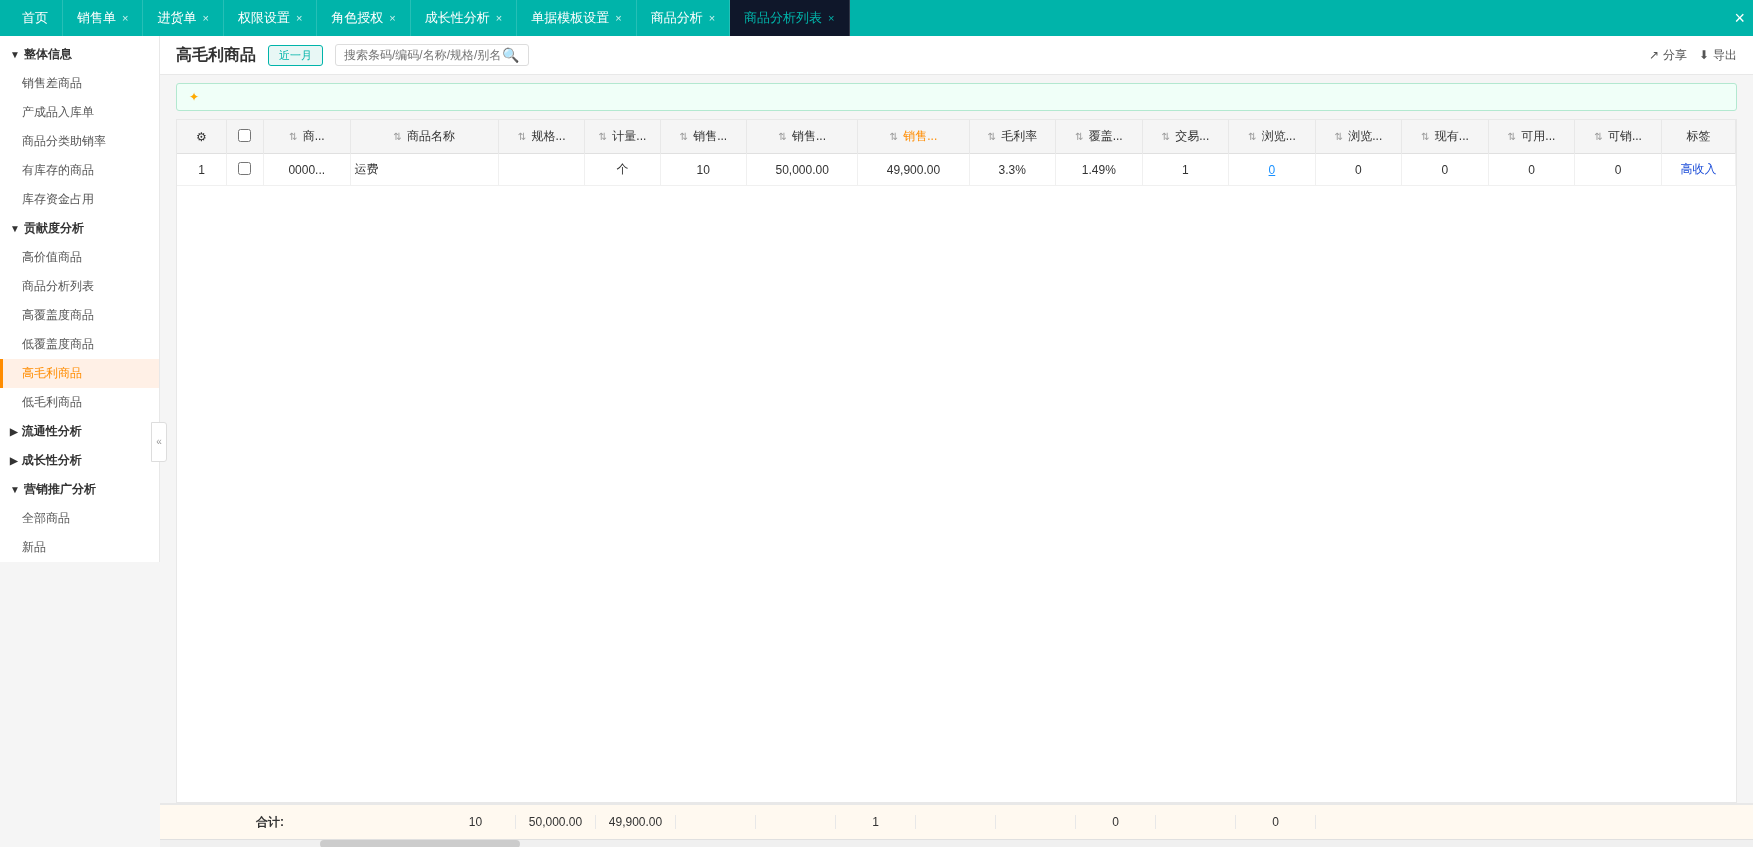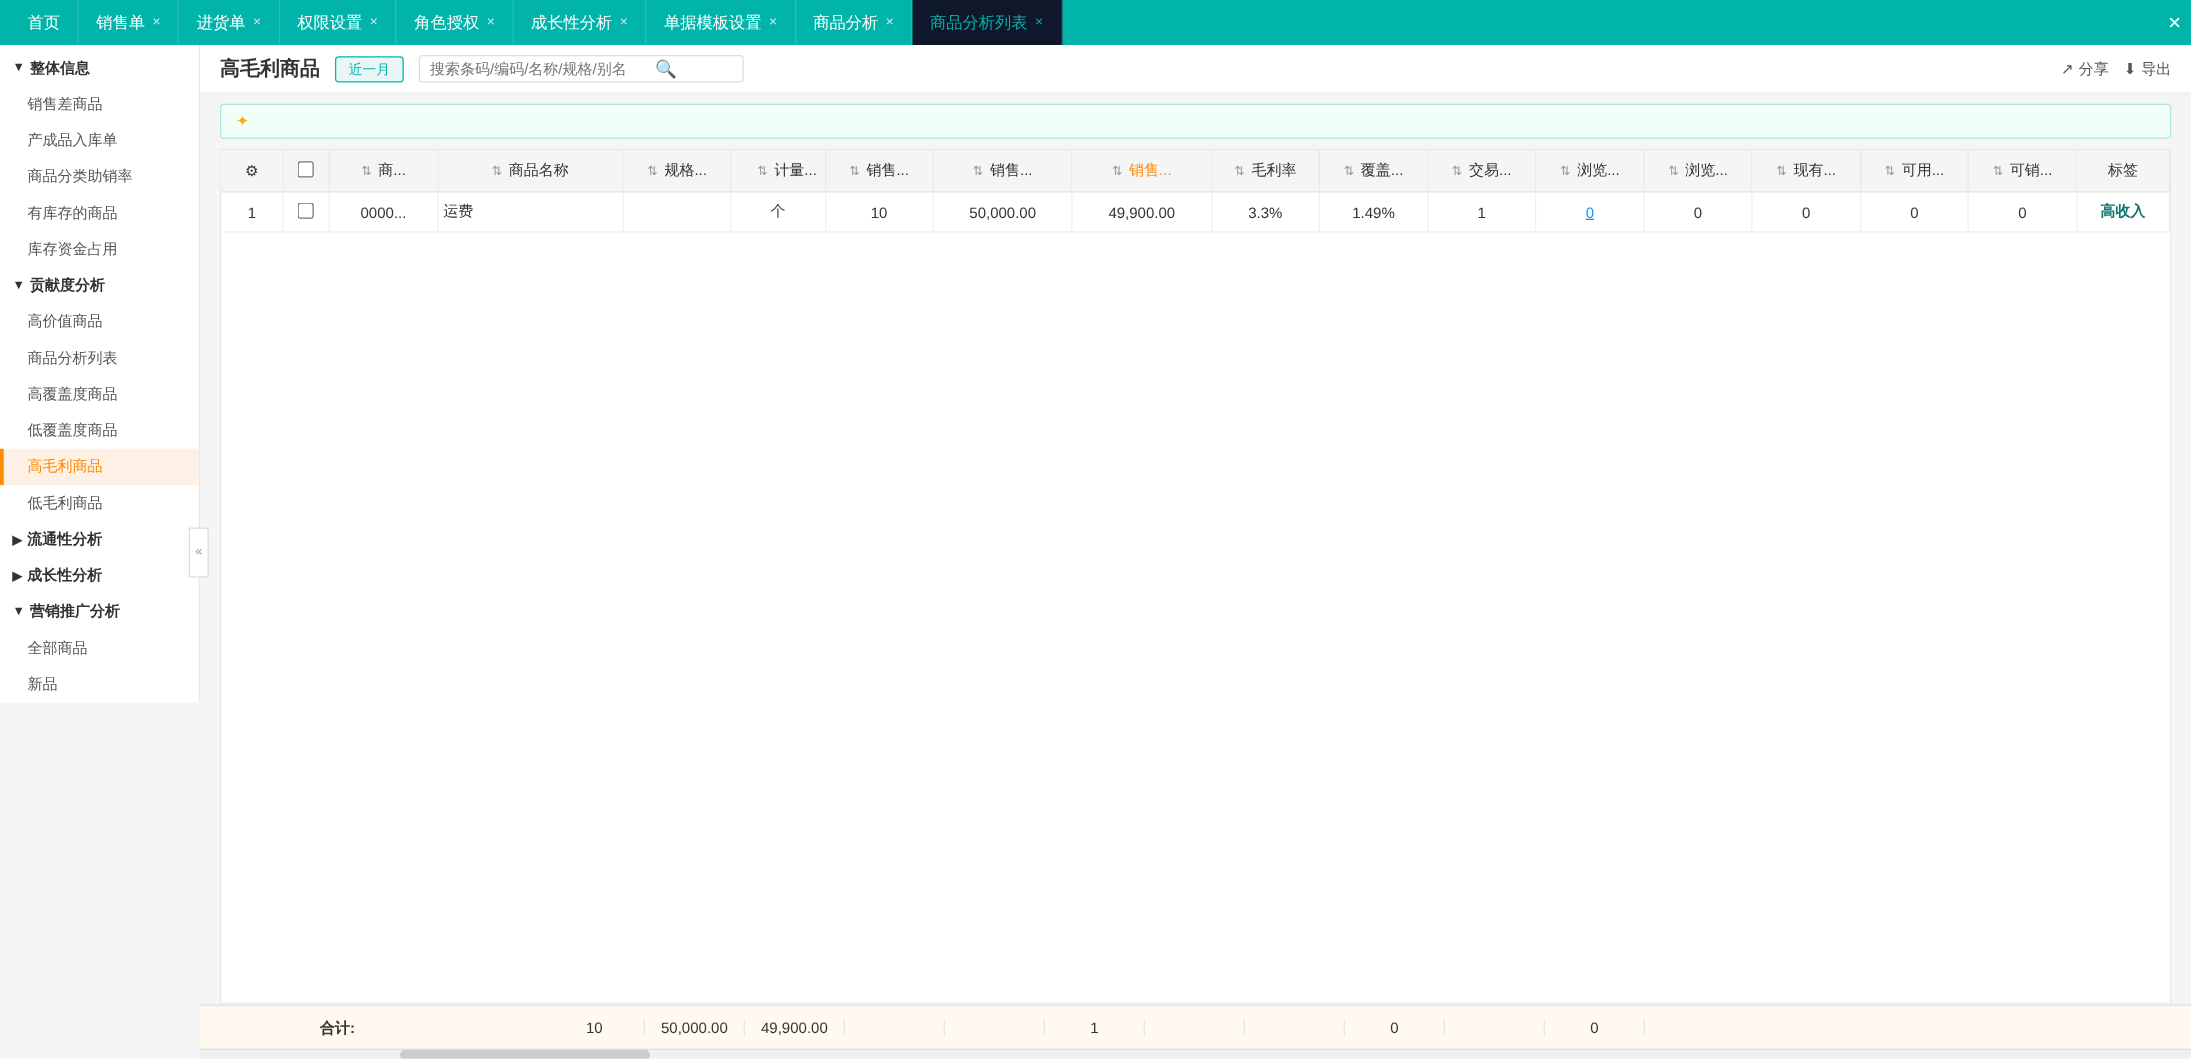--- a/index.html
+++ b/index.html
@@ -117,21 +117,21 @@
       font-size: 11px;
       cursor: pointer;
     }
     .search-box {
       display: flex;
       align-items: center;
       border: 1px solid #ddd;
       border-radius: 3px;
       padding: 2px 8px;
       background: white;
-      width: 260px;
+      width: 194px;
     }
     .search-box input {
       border: none;
       outline: none;
       font-size: 12px;
       width: 180px;
       color: #999;
     }
     .search-icon { color: #999; font-size: 14px; cursor: pointer; }
 
@@ -217,21 +217,21 @@
     }
     thead th .sort-icon { color: #999; font-size: 10px; margin-right: 2px; }
     tbody tr { border-bottom: 1px solid #f0f0f0; }
     tbody td {
       padding: 7px 6px;
       text-align: center;
       color: #333;
       border-right: 1px solid #f0f0f0;
       white-space: nowrap;
     }
-    .tag-high { color: #0f766e; font-weight: bold; }
+    .tag-high { color: #1d4ed8; font-weight: normal; }
 
     
     .footer-total {
       background: #fff9f0;
       border-top: 2px solid #e8e8e8;
       padding: 8px 16px;
       display: flex;
       align-items: center;
       font-size: 12px;
       color: #333;
@@ -427,21 +427,21 @@
               <span>商...</span>
             </th>
             <th style="width:120px;">
               <span class="sort-icon">⇅</span>
               <span>商品名称</span>
             </th>
             <th style="width:70px;">
               <span class="sort-icon">⇅</span>
               <span>规格...</span>
             </th>
-            <th style="width:60px;text-align:right;">
+            <th style="width:60px;">
               <span class="sort-icon">⇅</span>
               <span>计量...</span>
             </th>
             <th style="width:70px;">
               <span class="sort-icon">⇅</span>
               <span>销售...</span>
             </th>
             <th style="width:90px;">
               <span class="sort-icon">⇅</span>
               <span>销售...</span>

